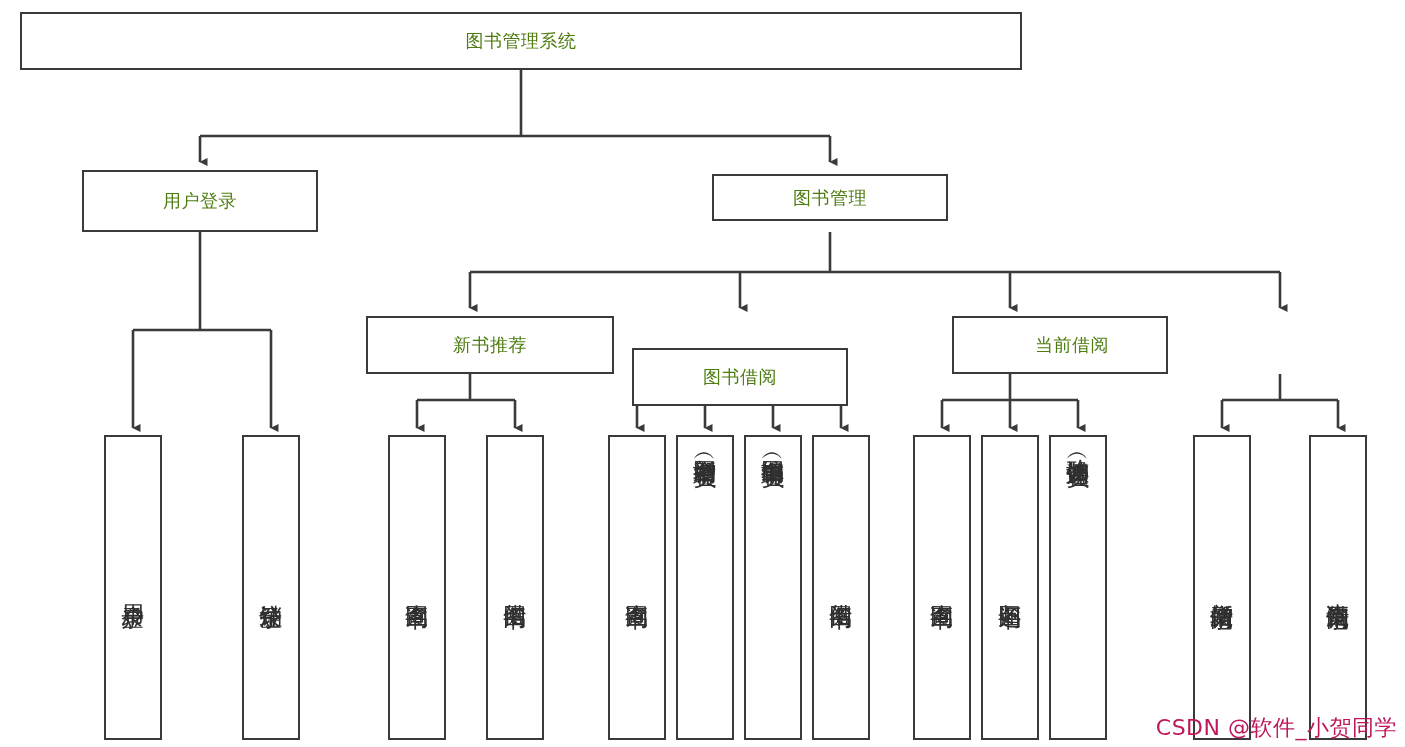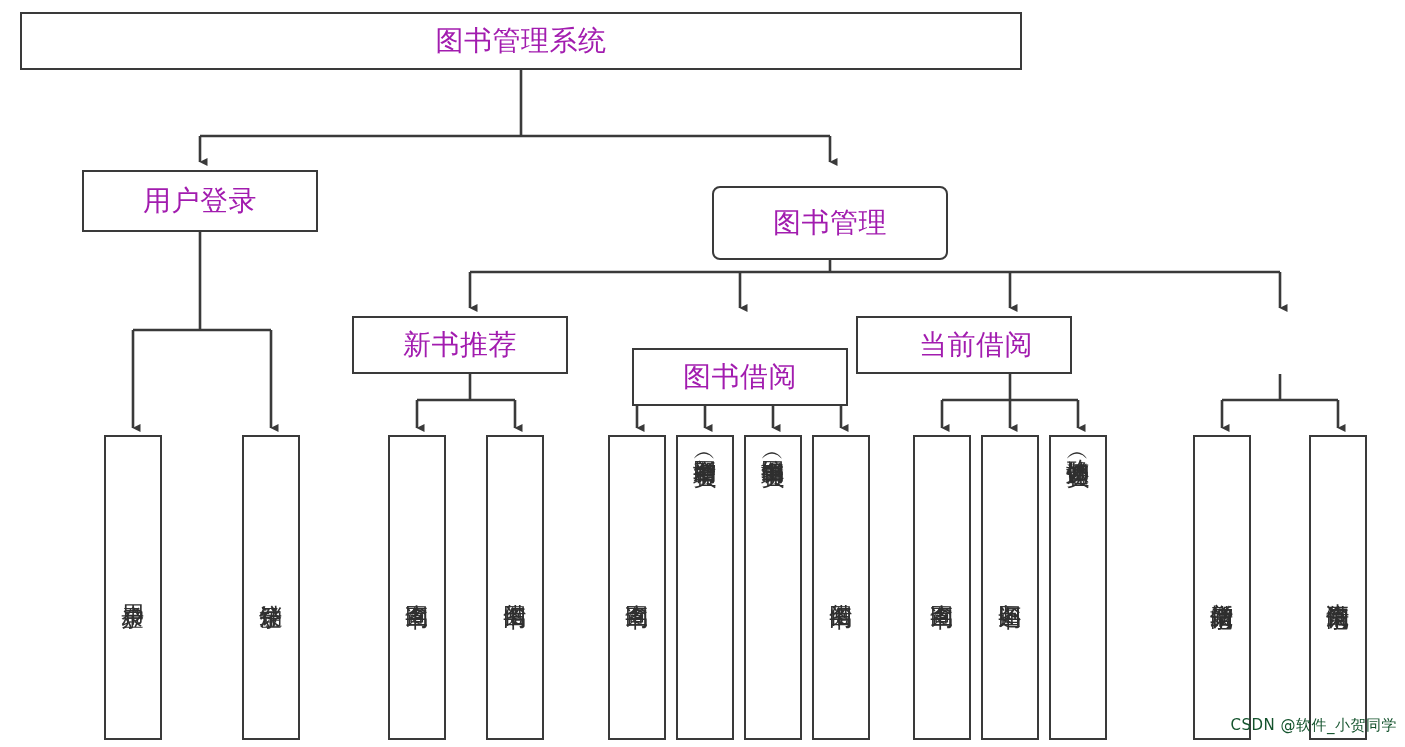--- a/index.html
+++ b/index.html
@@ -32,25 +32,25 @@
     background: #ffffff;
     display: flex;
     align-items: center;
     justify-content: center;
     color: #333333;
   }
   .node-box.level-root {
     border-width: 2.5px;
   }
   .node-label-h {
-    font-size: 28px;
+    font-size: 18px;
     line-height: 1.2;
     letter-spacing: 0.5px;
     white-space: nowrap;
-    color: #a21caf;
+    color: #4d7c0f;
   }
   .node-label-v {
     writing-mode: vertical-rl;
     text-orientation: upright;
     font-size: 23px;
     line-height: 1.32;
     letter-spacing: 1px;
     color: #2f2f2f;
     white-space: nowrap;
   }
@@ -59,23 +59,23 @@
     justify-content: center;
     padding-top: 4px;
   }
   .leaf-box.pad-mid {
     padding-top: 0;
     align-items: center;
   }
   #watermark {
     position: absolute;
     right: 8px;
-    bottom: 12px;
-    font-size: 15px;
-    color: #14532d;
+    bottom: 4px;
+    font-size: 22px;
+    color: #be185d;
     letter-spacing: 0.5px;
     white-space: nowrap;
     pointer-events: none;
   }
 </style>
 </head>
 <body>
 
 <div id="diagram-root">
 
@@ -134,33 +134,33 @@
   </svg>
 
   <div class="node-box level-root" style="left:20px; top:12px; width:1002px; height:58px;">
     <span class="node-label-h">图书管理系统</span>
   </div>
 
   <div class="node-box" style="left:82px; top:170px; width:236px; height:62px;">
     <span class="node-label-h">用户登录</span>
   </div>
 
-  <div class="node-box" style="left:712px; top:186px; width:236px; height:74px;border-radius:8px;">
+  <div class="node-box" style="left:712px; top:174px; width:236px; height:47px;">
     <span class="node-label-h">图书管理</span>
   </div>
 
-  <div class="node-box" style="left:352px; top:316px; width:216px; height:58px;">
+  <div class="node-box" style="left:366px; top:316px; width:248px; height:58px;">
     <span class="node-label-h">新书推荐</span>
   </div>
 
   <div class="node-box" style="left:632px; top:316px; width:216px; height:58px;margin-top:32px;">
     <span class="node-label-h">图书借阅</span>
   </div>
 
-  <div class="node-box" style="left:856px; top:316px; width:216px; height:58px;padding-left:24px;">
+  <div class="node-box" style="left:952px; top:316px; width:216px; height:58px;padding-left:24px;">
     <span class="node-label-h">当前借阅</span>
   </div>
 
 
   <div class="node-box leaf-box pad-mid" style="left:104px; top:435px; width:58px; height:305px;">
     <span class="node-label-v">用户登录</span>
   </div>
 
   <div class="node-box leaf-box pad-mid" style="left:242px; top:435px; width:58px; height:305px;">
     <span class="node-label-v">注销登录</span>

